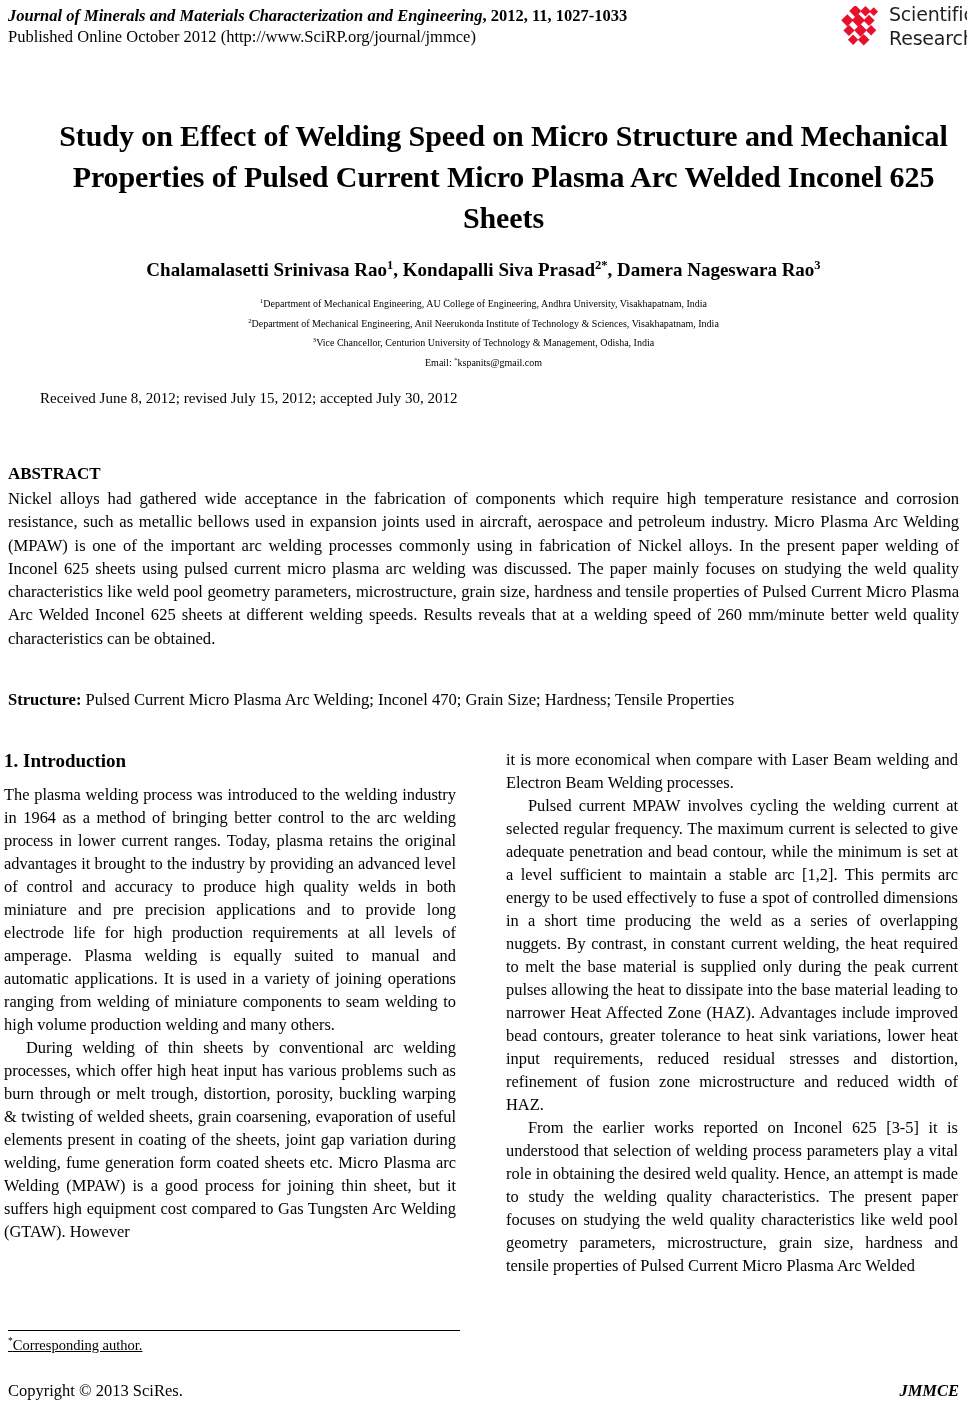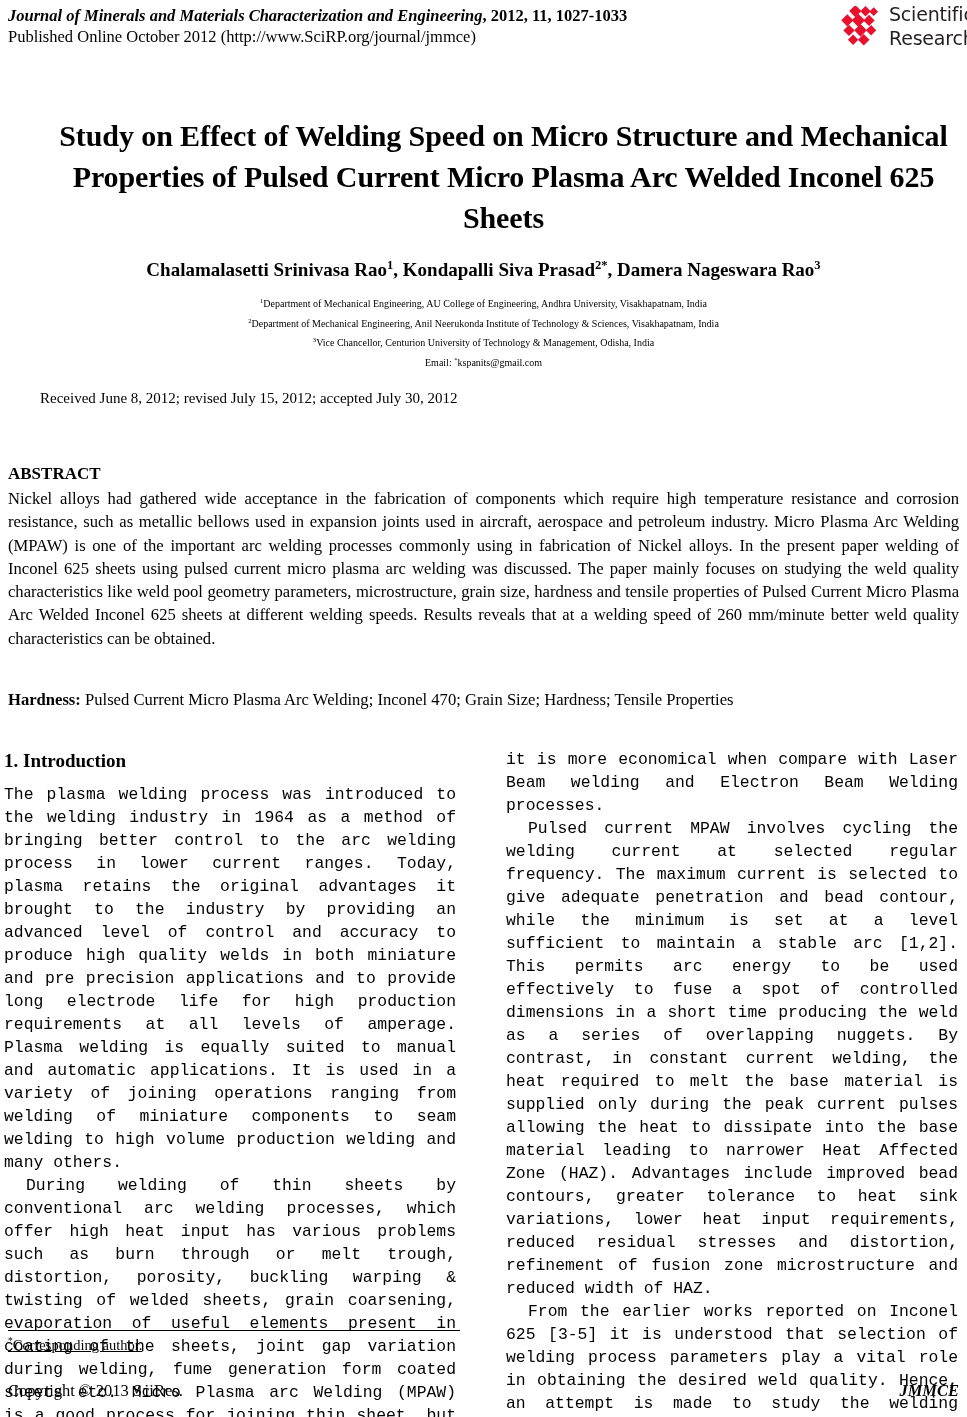--- a/index.html
+++ b/index.html
@@ -171,21 +171,21 @@
     text-align: left;
   }
   .col p {
     margin: 0;
     text-align: justify;
   }
   .col p.indent { text-indent: 22px; }
   .col p:last-child { text-align: justify; }
 
   
-  .col p { text-align-last: left; font-family: Liberation Mono, monospace; }
+  .col p { text-align-last: left; }
 
   
   .footnote {
     position: absolute;
     left: 8px;
     top: 1330px;
     width: 452px;
   }
   .footnote-rule {
     width: 452px;
@@ -258,21 +258,21 @@
     <div><sup>2</sup>Department of Mechanical Engineering, Anil Neerukonda Institute of Technology &amp; Sciences, Visakhapatnam, India</div>
     <div><sup>3</sup>Vice Chancellor, Centurion University of Technology &amp; Management, Odisha, India</div>
     <div class="email"><span>Email: </span><sup>*</sup><span>kspanits@gmail.com</span></div>
   </div>
 
   <div class="dates">Received June 8, 2012; revised July 15, 2012; accepted July 30, 2012</div>
 
   <h2 class="abstract-head">ABSTRACT</h2>
   <div class="abstract-body">Nickel alloys had gathered wide acceptance in the fabrication of components which require high temperature resistance and corrosion resistance, such as metallic bellows used in expansion joints used in aircraft, aerospace and petroleum industry. Micro Plasma Arc Welding (MPAW) is one of the important arc welding processes commonly using in fabrication of Nickel alloys. In the present paper welding of Inconel 625 sheets using pulsed current micro plasma arc welding was discussed. The paper mainly focuses on studying the weld quality characteristics like weld pool geometry parameters, microstructure, grain size, hardness and tensile properties of Pulsed Current Micro Plasma Arc Welded Inconel 625 sheets at different welding speeds. Results reveals that at a welding speed of 260 mm/minute better weld quality characteristics can be obtained.</div>
 
-  <div class="keywords"><b>Hardness:</b><span> Pulsed Current Micro Plasma Arc Welding; Inconel 470; Grain Size; Hardness; Tensile Properties</span></div>
+  <div class="keywords"><b>Structure:</b><span> Pulsed Current Micro Plasma Arc Welding; Inconel 470; Grain Size; Hardness; Tensile Properties</span></div>
 
   <div class="col col-left">
     <h2 class="sec-head">1. Introduction</h2>
     <p>The plasma welding process was introduced to the welding industry in 1964 as a method of bringing better control to the arc welding process in lower current ranges. Today, plasma retains the original advantages it brought to the industry by providing an advanced level of control and accuracy to produce high quality welds in both miniature and pre precision applications and to provide long electrode life for high production requirements at all levels of amperage. Plasma welding is equally suited to manual and automatic applications. It is used in a variety of joining operations ranging from welding of miniature components to seam welding to high volume production welding and many others.</p>
     <p class="indent">During welding of thin sheets by conventional arc welding processes, which offer high heat input has various problems such as burn through or melt trough, distortion, porosity, buckling warping &amp; twisting of welded sheets, grain coarsening, evaporation of useful elements present in coating of the sheets, joint gap variation during welding, fume generation form coated sheets etc. Micro Plasma arc Welding (MPAW) is a good process for joining thin sheet, but it suffers high equipment cost compared to Gas Tungsten Arc Welding (GTAW). However</p>
   </div>
 
   <div class="col col-right">
     <p>it is more economical when compare with Laser Beam welding and Electron Beam Welding processes.</p>
     <p class="indent">Pulsed current MPAW involves cycling the welding current at selected regular frequency. The maximum current is selected to give adequate penetration and bead contour, while the minimum is set at a level sufficient to maintain a stable arc [1,2]. This permits arc energy to be used effectively to fuse a spot of controlled dimensions in a short time producing the weld as a series of overlapping nuggets. By contrast, in constant current welding, the heat required to melt the base material is supplied only during the peak current pulses allowing the heat to dissipate into the base material leading to narrower Heat Affected Zone (HAZ). Advantages include improved bead contours, greater tolerance to heat sink variations, lower heat input requirements, reduced residual stresses and distortion, refinement of fusion zone microstructure and reduced width of HAZ.</p>

